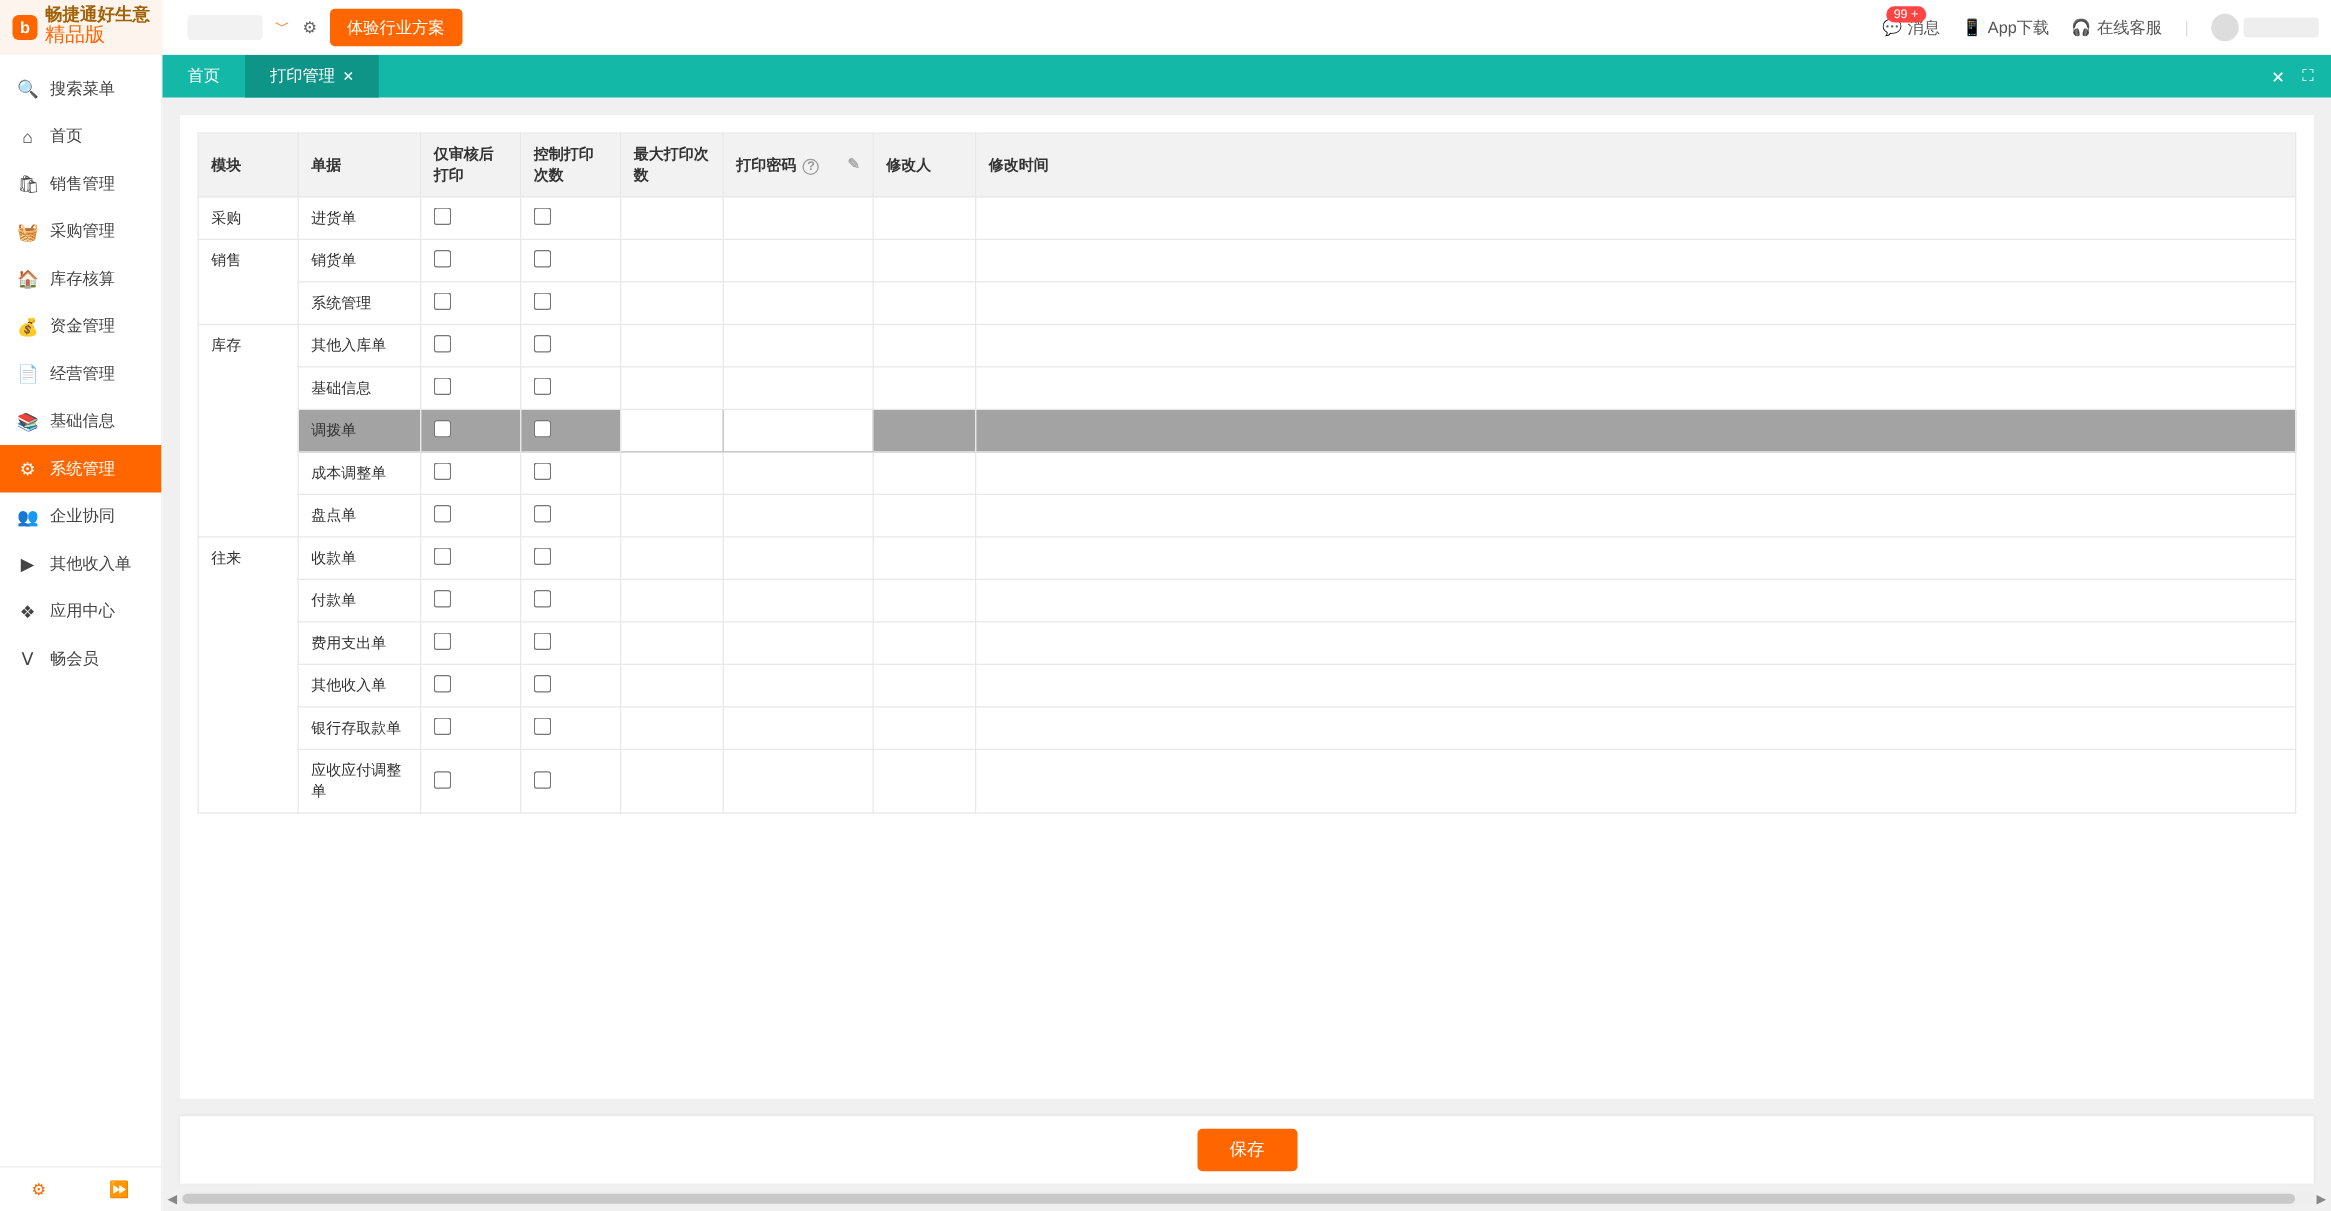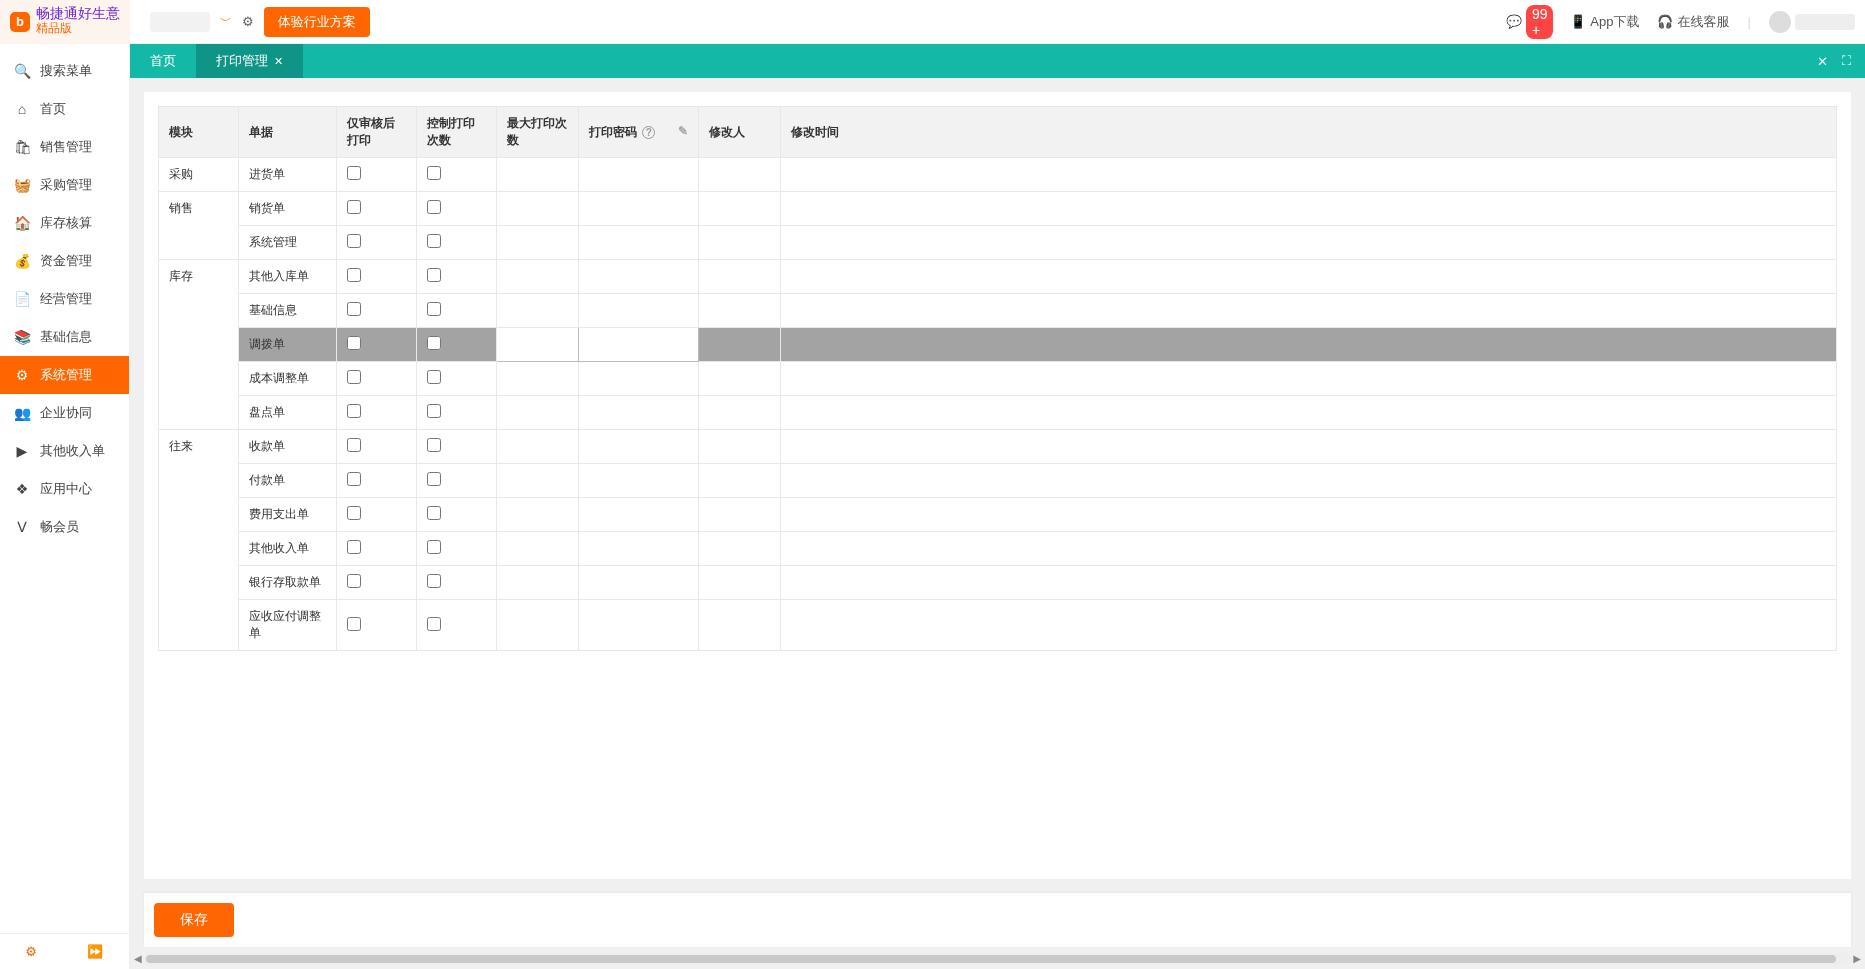--- a/index.html
+++ b/index.html
@@ -2,30 +2,30 @@
 <html><head>
 <meta charset="utf-8">
 <style>
   * { box-sizing: border-box; margin:0; padding:0; }
   body { font-family: "Microsoft YaHei", Arial, sans-serif; font-size:13px; color:#333; background:#fff; overflow:hidden; }
   .app { display:flex; flex-direction:column; height:969px; width:1865px; }
   
   .header { height:44px; display:flex; align-items:center; border-bottom:1px solid #eee; padding:0 10px; }
   .logo-box { width:130px; display:flex; align-items:center; background:#fdf4ee; height:44px; margin:-0px -10px 0 -10px; padding-left:10px;}
   .logo-icon { width:20px;height:20px;background:#f60;border-radius:5px;margin-right:6px;display:flex;align-items:center;justify-content:center;color:#fff;font-weight:bold;}
-  .logo-text { color:#6d28d9; font-size:14px; font-weight:400; line-height:1;}
-  .logo-sub { color:#f60; font-size:12px; }
+  .logo-text { color:#a16207; font-size:14px; font-weight:700; line-height:1;}
+  .logo-sub { color:#f60; font-size:16px; }
   .org-select { margin-left:30px; display:flex; align-items:center; gap:10px; }
   .org-name { background:#f2f2f2; color:#ccc; padding:2px 10px; border-radius:3px; min-width:60px; height:20px;}
   .chev { color:#f60; font-size:12px;}
   .gear { color:#666; }
   .cta-btn { background:#f60; color:#fff; border:none; padding:6px 14px; border-radius:4px; font-size:13px; cursor:pointer;}
   .hdr-right { margin-left:auto; display:flex; align-items:center; gap:18px; color:#555;}
   .hdr-item { display:flex; align-items:center; gap:4px; cursor:pointer; position:relative;}
-  .badge { position:absolute; top:-8px; left:20px; background:#f44; color:#fff; font-size:14px; padding:1px 6px; border-radius:8px;}
+  .badge { position:absolute; top:-8px; left:3px; background:#f44; color:#fff; font-size:10px; padding:1px 6px; border-radius:8px;}
   .avatar { width:22px;height:22px;border-radius:50%;background:#ddd;}
   .name-pill { background:#eee; color:#bbb; padding:2px 10px; border-radius:3px; min-width:60px; height:16px;}
   .sep { color:#ddd; }
   
   .body { flex:1; display:flex; min-height:0;}
   
   .sidebar { width:130px; background:#fff; border-right:1px solid #eee; display:flex; flex-direction:column;}
   .menu { list-style:none; padding-top:8px; flex:1;}
   .menu li { display:flex; align-items:center; gap:10px; padding:10px 14px; color:#444; cursor:pointer;}
   .menu li.active { background:#f60; color:#fff;}
@@ -45,21 +45,21 @@
   th,td { border:1px solid #e8e8e8; padding:8px 10px; text-align:left; font-size:12px; height:32px;}
   th { background:#f2f2f2; font-weight:600; color:#333;}
   .col-module{width:80px;} .col-doc{width:98px;} .col-chk1{width:80px;} .col-chk2{width:80px;} .col-max{width:82px;} .col-pwd{width:120px;} .col-user{width:82px;} .col-time{}
   .chk { width:14px;height:14px; accent-color:#f60;}
   tr.hl td { background:#a3a3a3;}
   tr.hl .editcell { background:#fff; border:1px solid #bbb;}
   td.module-cell { vertical-align:top; background:#fff;}
   .help { color:#999; border:1px solid #999; border-radius:50%; width:13px;height:13px; display:inline-flex;align-items:center;justify-content:center;font-size:10px; margin-left:2px;}
   .edit-ic { float:right; color:#aaa;}
   
-  .footer-bar { background:#fff; margin:0 14px 6px 14px; padding:10px; display:flex; justify-content:flex-start; box-shadow:0 -1px 3px rgba(0,0,0,.05);}
+  .footer-bar { background:#fff; margin:0 14px 6px 14px; padding:10px; display:flex; justify-content:center; box-shadow:0 -1px 3px rgba(0,0,0,.05);}
   .save-btn { background:#f60; color:#fff; border:none; padding:8px 26px; border-radius:4px; cursor:pointer; font-size:14px;}
   .hscroll { height:12px; margin:0 14px 4px 14px; background:#eee; border-radius:6px; position:relative;}
   .hscroll .thumb{ position:absolute; left:2px; top:2px; height:8px; width:99%; background:#c9c9c9; border-radius:4px;}
   .hscroll .arrow{ position:absolute; top:0; font-size:10px; color:#888;}
   .hscroll .la{left:-10px;} .hscroll .ra{right:-10px;}
 </style>
 </head>
 <body>
 
 <div class="app">

